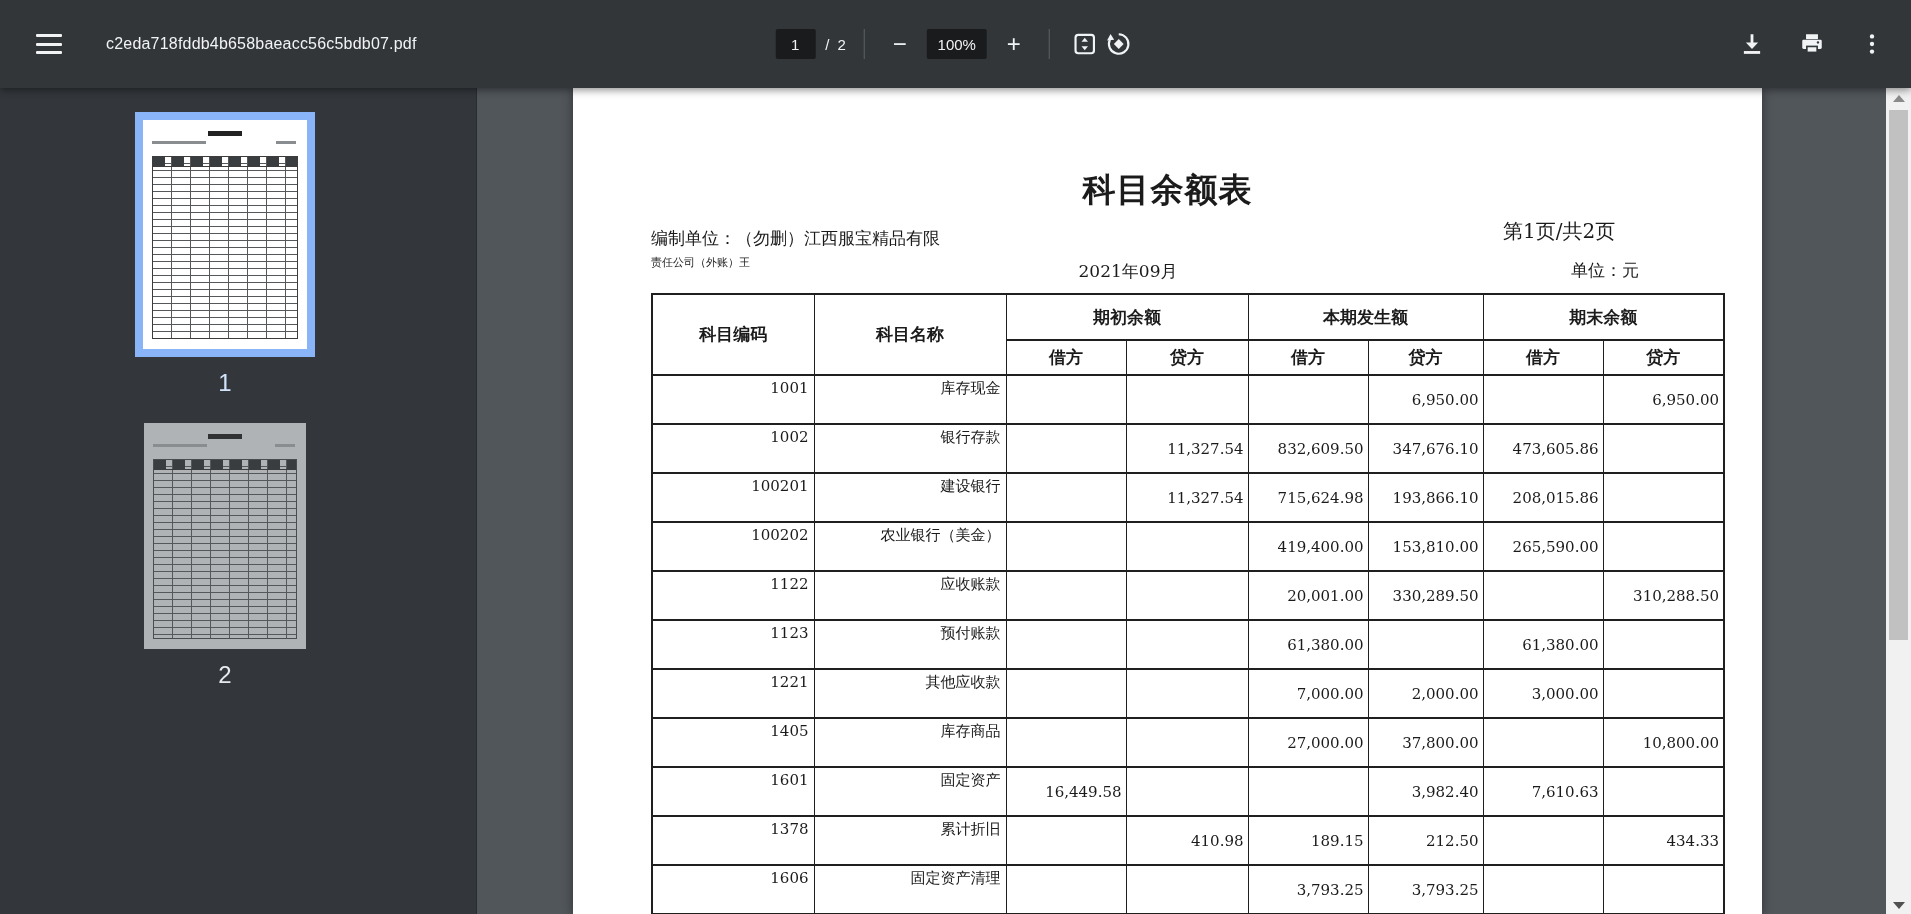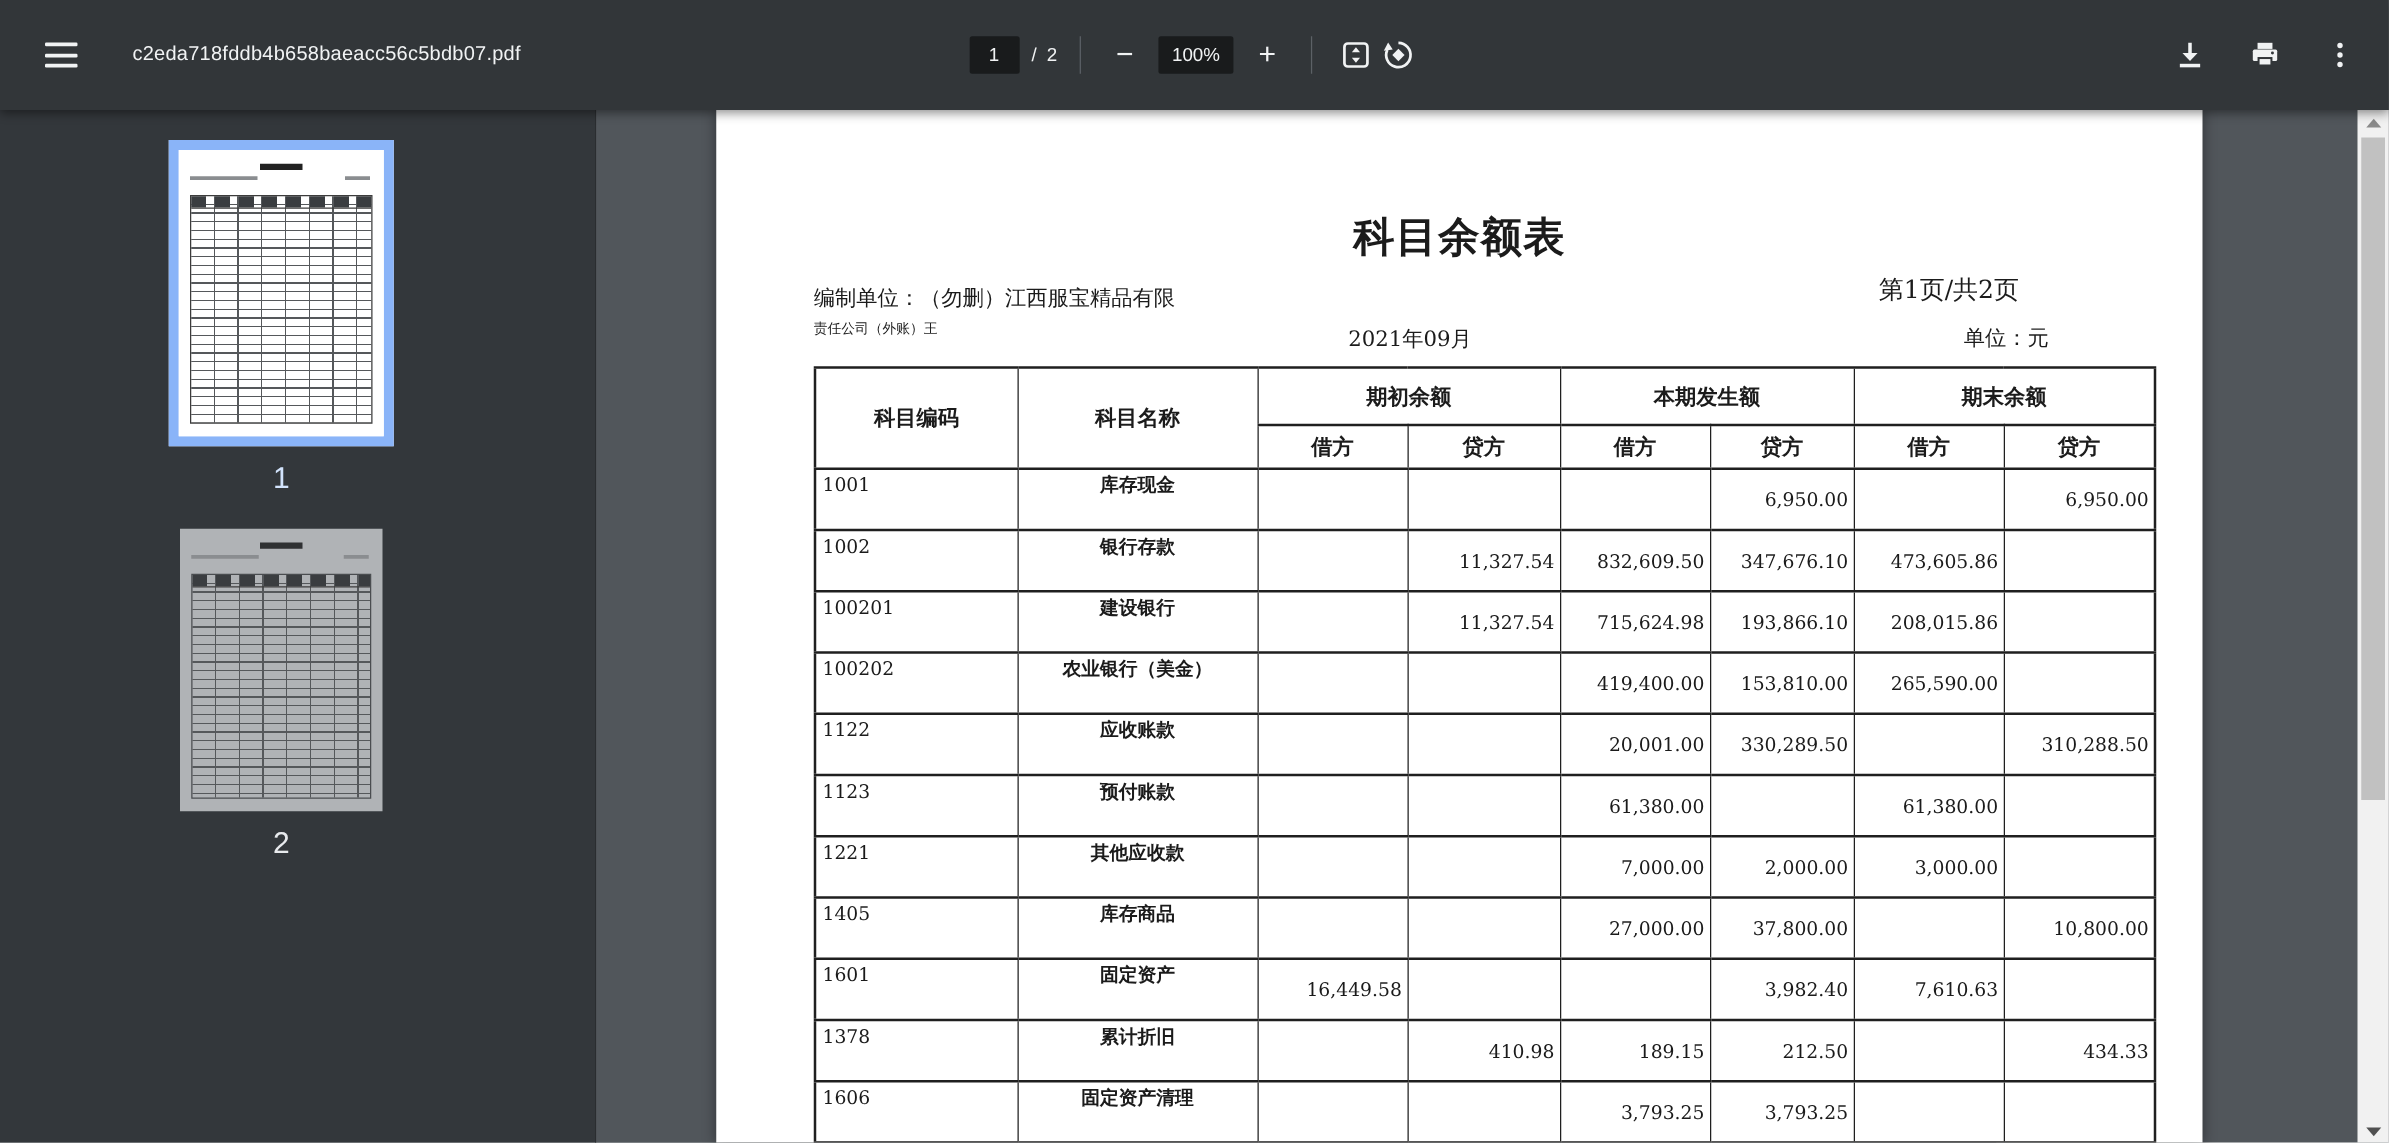--- a/index.html
+++ b/index.html
@@ -55,22 +55,22 @@
   .doc-period{position:absolute;left:420px;top:172px;width:270px;text-align:center;font-size:17px;}
   .doc-pageinfo{position:absolute;left:930px;top:130px;width:220px;font-size:20px;}
   .doc-unit{position:absolute;left:998px;top:171px;width:152px;text-align:left;font-size:17px;}
 
   .doc-table{position:absolute;left:78px;top:205px;border-collapse:collapse;table-layout:fixed;width:1072px;border:2px solid #1f1f1f;}
   .doc-table th,.doc-table td{border:1px solid #1f1f1f;border-top-width:2px;border-bottom-width:2px;overflow:hidden;}
   .doc-table thead th{font-weight:bold;font-size:17px;text-align:center;padding:0;}
   .hrow1 th{height:44px;}
   .hrow2 th{height:33px;}
   .doc-table tbody td{height:44px;font-size:15px;}
-  td.col-code{text-align:left;vertical-align:top;padding:3px 5px 0 5px;}
-  td.col-name{text-align:center;vertical-align:top;padding:3px 5px 0 5px;font-size:16px;font-weight:bold;}
+  td.col-code{text-align:right;vertical-align:top;padding:3px 5px 0 5px;}
+  td.col-name{text-align:right;vertical-align:top;padding:3px 5px 0 5px;font-size:16px;}
   td.col-num{text-align:right;vertical-align:middle;padding:0 4px 0 2px;}
 
   
   .scrollbar{position:absolute;right:0;top:88px;width:25px;height:826px;background:#f1f1f1;}
   .sb-up{position:absolute;top:0;left:0;width:25px;height:20px;display:flex;align-items:center;justify-content:center;cursor:pointer;}
   .sb-down{position:absolute;bottom:0;left:0;width:25px;height:18px;display:flex;align-items:center;justify-content:center;cursor:pointer;}
   .tri-up{width:0;height:0;border-left:6px solid transparent;border-right:6px solid transparent;border-bottom:7px solid #8a8a8a;}
   .tri-down{width:0;height:0;border-left:6px solid transparent;border-right:6px solid transparent;border-top:7px solid #505050;}
   .sb-thumb{position:absolute;left:3px;top:22px;width:19px;height:530px;background:#c1c1c1;cursor:pointer;}
 </style>

